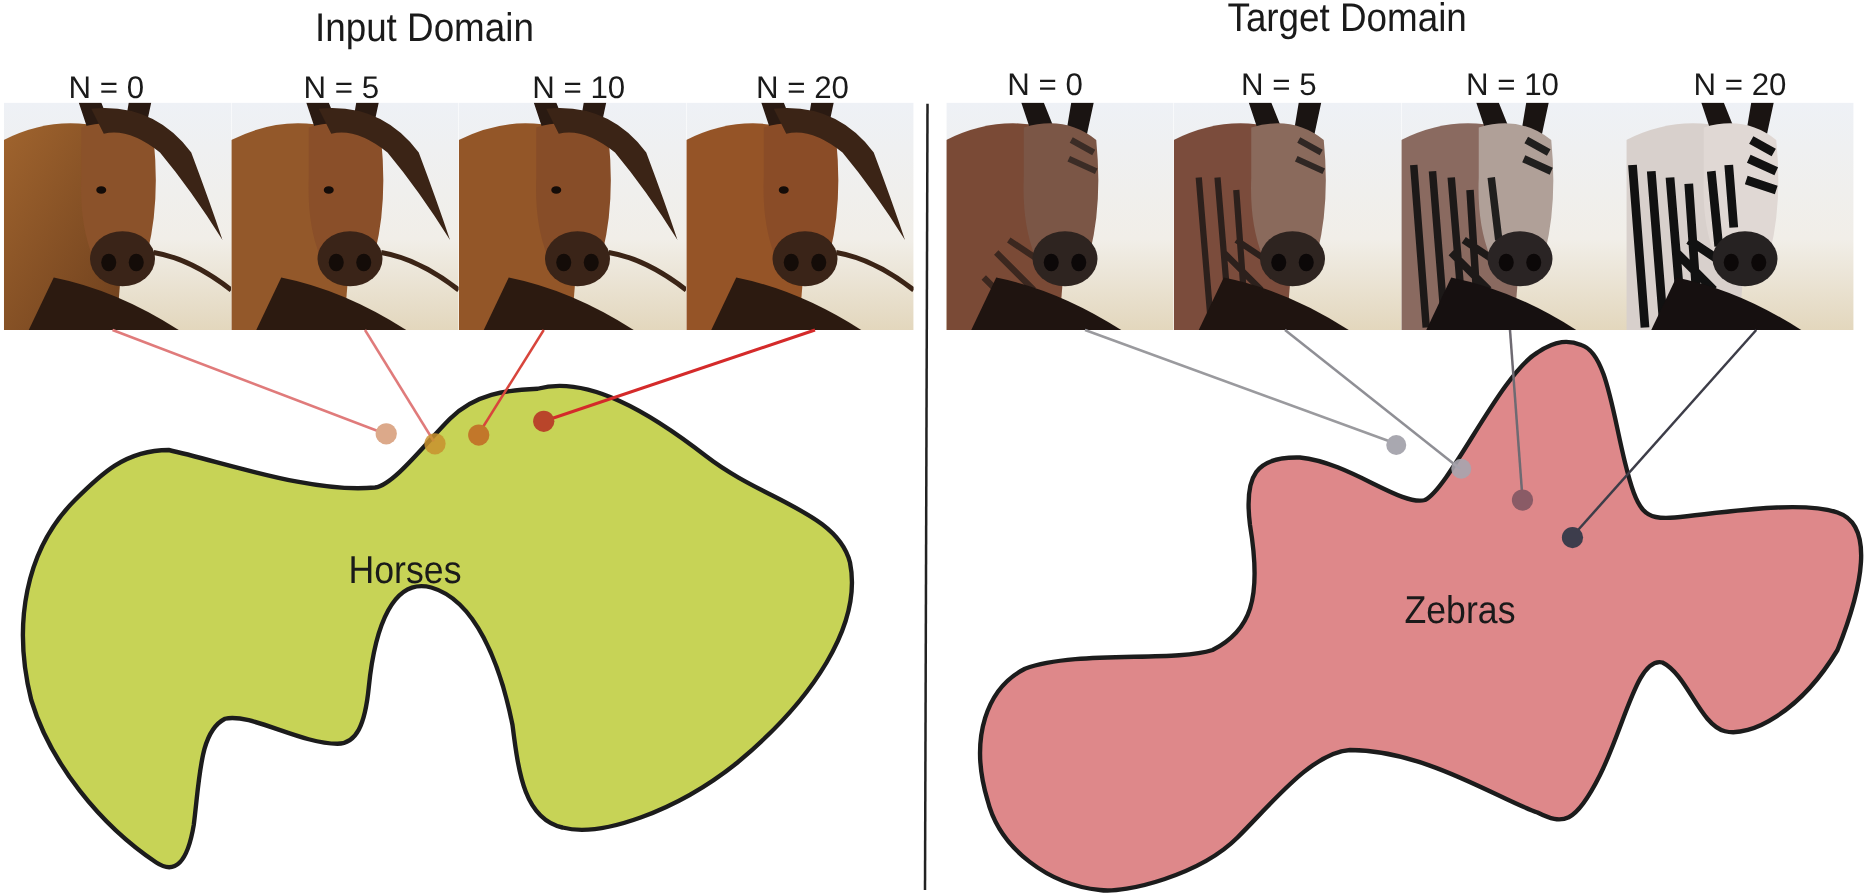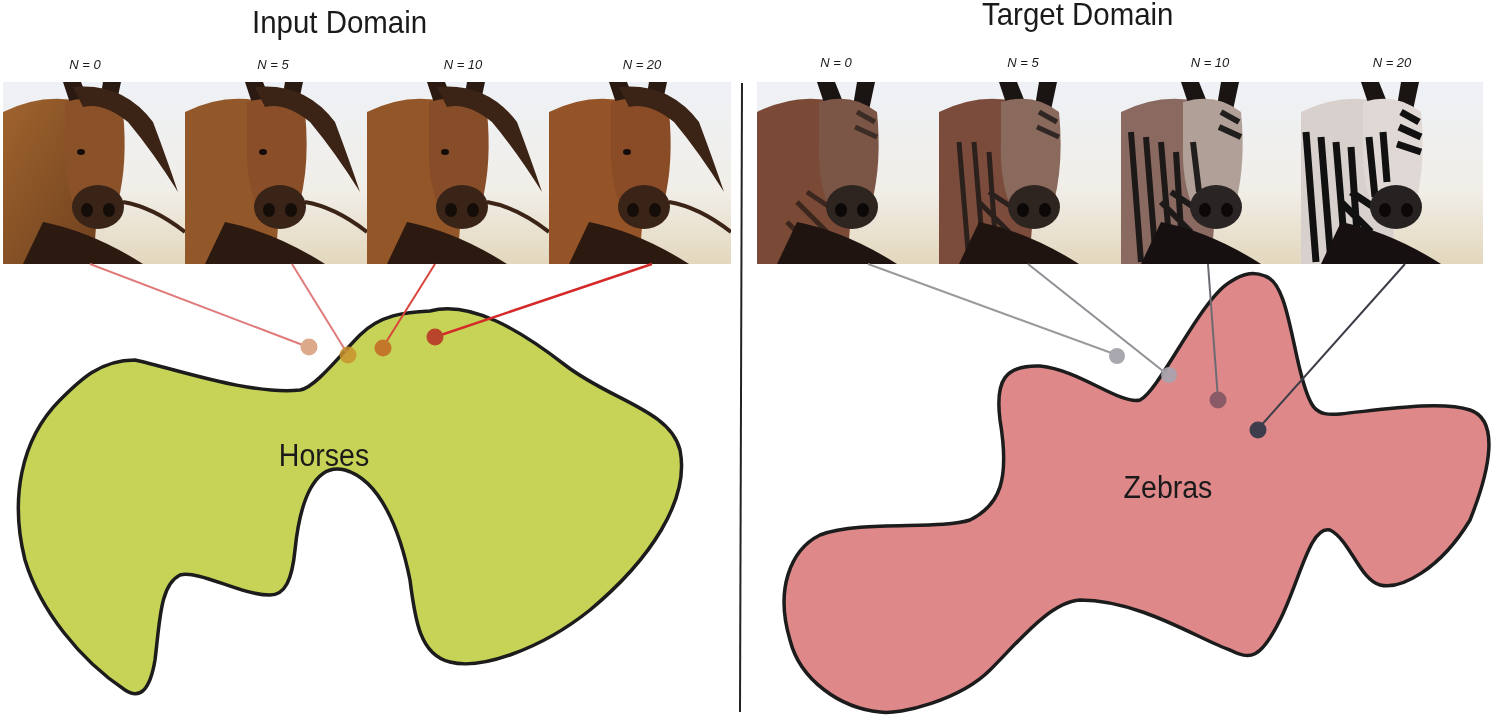--- a/index.html
+++ b/index.html
@@ -1,19 +1,19 @@
 <!DOCTYPE html>
 <html><head>
 <meta charset="utf-8">
 <style>
   html, body { margin: 0; padding: 0; background: #ffffff; }
   body { width: 1496px; height: 717px; position: relative; overflow: hidden;
          font-family: "Liberation Sans", sans-serif; color: #1a1a1a; }
   .title { position: absolute; font-size: 32px; line-height: 1; white-space: nowrap; transform: scaleX(0.92); transform-origin: left top; }
-  .nlabel { position: absolute; font-size: 13px; line-height: 1; white-space: nowrap; transform: translateX(-50%); font-style: italic; }
+  .nlabel { position: absolute; font-size: 25px; line-height: 1; white-space: nowrap; transform: translateX(-50%); }
   .thumb { position: absolute; top: 82px; width: 182px; height: 182px; overflow: hidden; }
   .thumb svg { width: 100%; height: 100%; display: block; }
   svg.overlay { position: absolute; left: 0; top: 0; }
   .region-label { position: absolute; font-size: 31px; line-height: 1; white-space: nowrap; transform: translateX(-50%) scaleX(0.92); }
 </style>
 </head>
 <body>
 
 <div class="title" style="left:252px; top:6px;">Input Domain</div>
 <div class="title" style="left:982px; top:-2px;">Target Domain</div>

